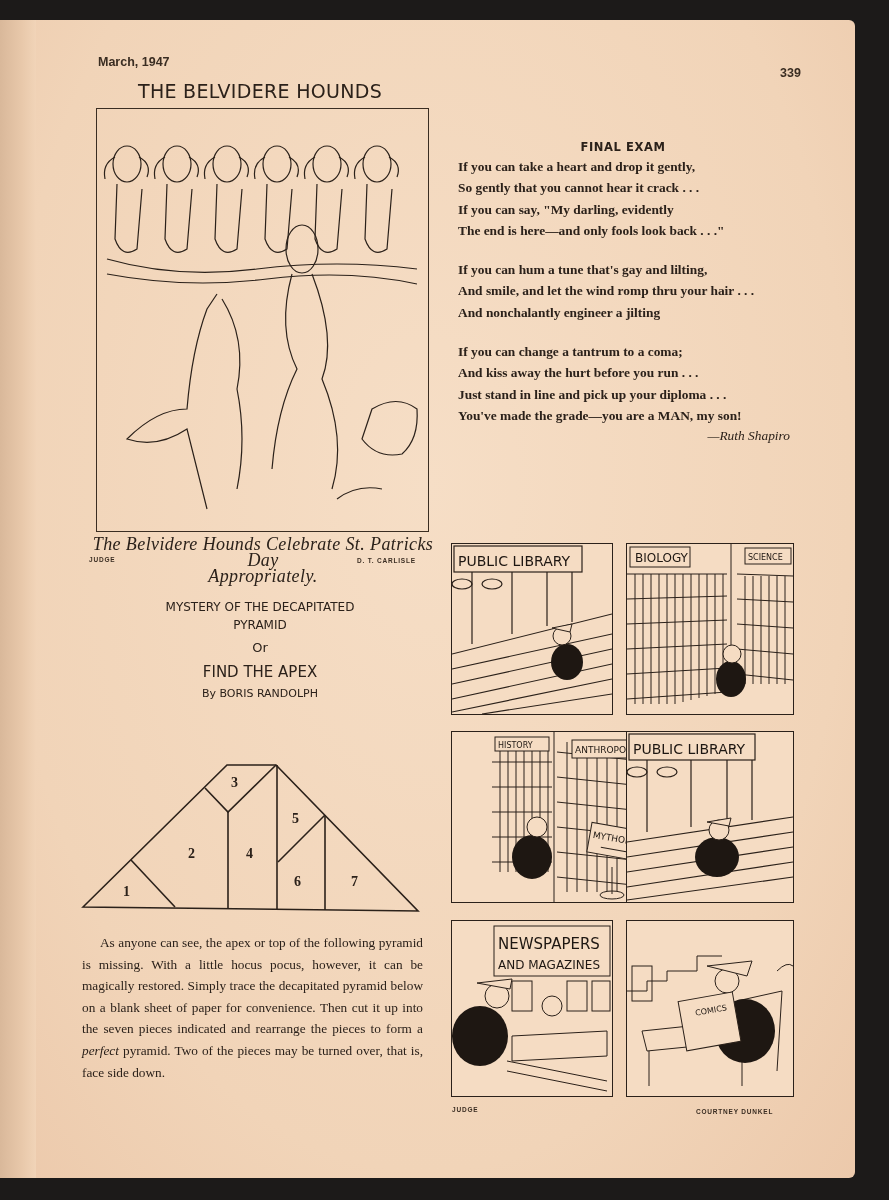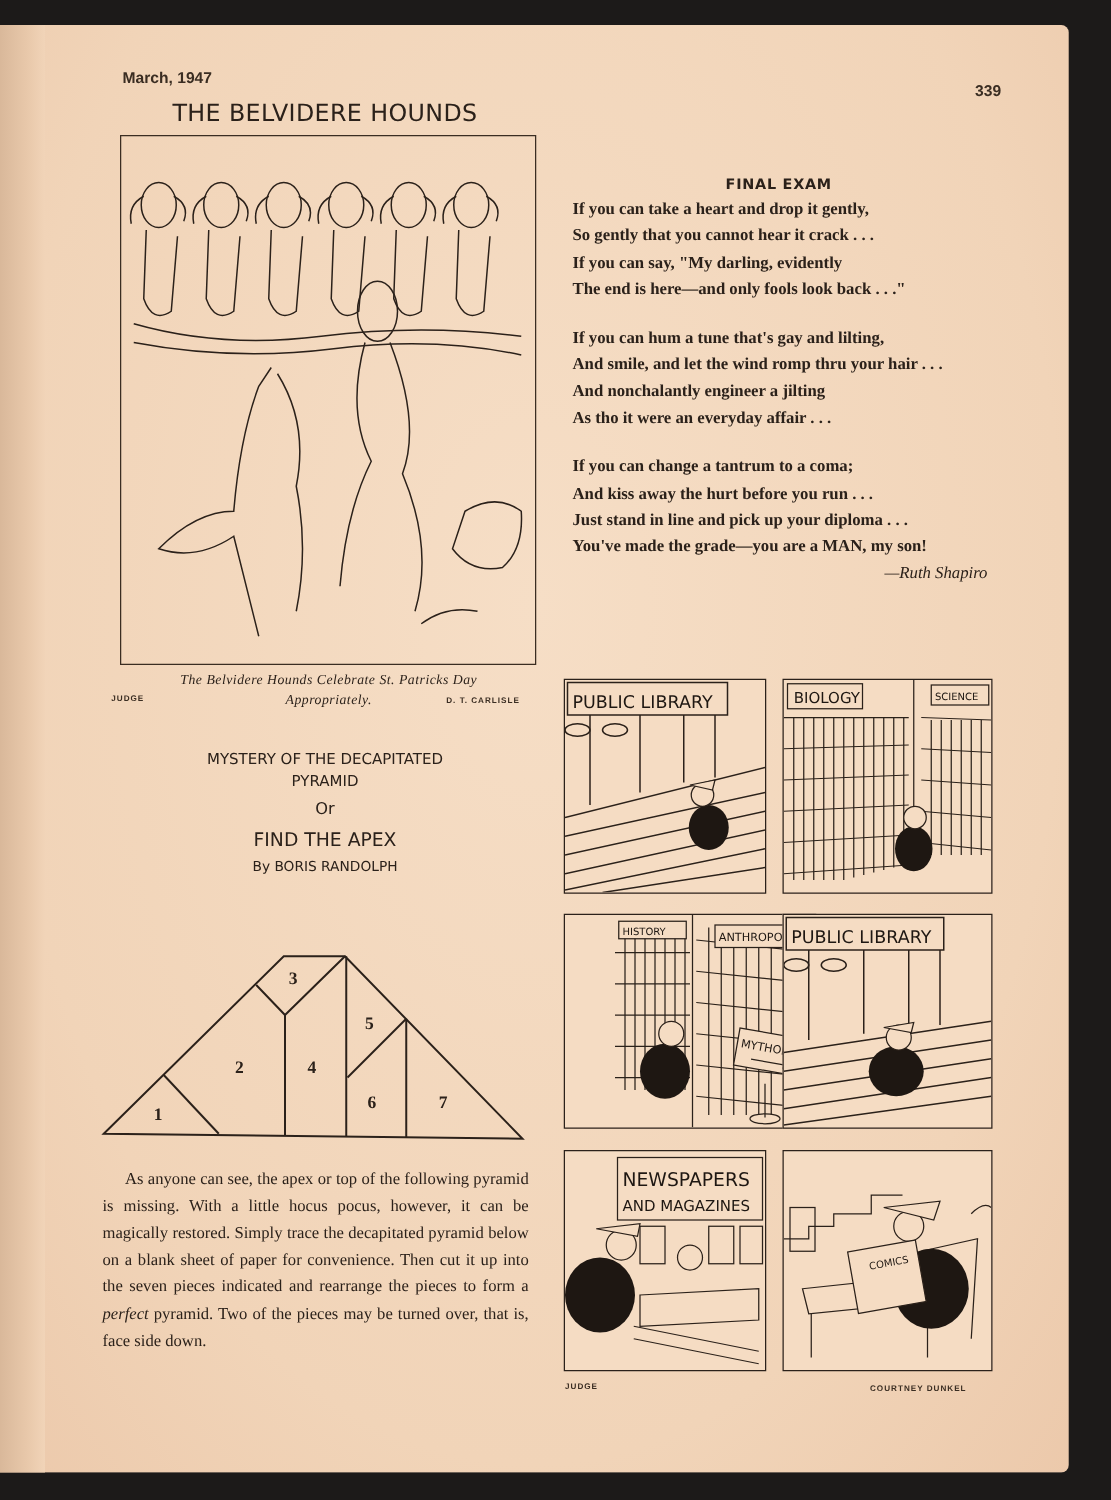--- a/index.html
+++ b/index.html
@@ -6,21 +6,21 @@
   body{width:889px;height:1200px;background:#1c1a19;position:relative;overflow:hidden;font-family:"Liberation Serif",serif;}
   .paper{position:absolute;left:0;top:20px;width:855px;height:1158px;background:#f3d9bf;
     background-image:radial-gradient(ellipse at 50% 40%, #f6dec6 0%, #f1d4b8 70%, #ecc9ab 100%);
     border-radius:0 6px 6px 0;}
   .spine{position:absolute;left:0;top:20px;width:36px;height:1158px;background:linear-gradient(90deg,#d9b89a,#e8c8aa 60%,#f1d4b8);}
   .hdr-date{position:absolute;left:98px;top:55px;font-family:"Liberation Sans",sans-serif;font-size:12.5px;font-weight:bold;color:#3a2d22;}
   .hdr-page{position:absolute;left:780px;top:66px;font-family:"Liberation Sans",sans-serif;font-size:12.5px;font-weight:bold;color:#3a2d22;}
   .hounds-title{position:absolute;left:80px;top:80px;width:360px;text-align:center;font-family:"DejaVu Sans",sans-serif;font-size:19px;color:#2b211a;letter-spacing:0.3px;}
   .cartoon-box{position:absolute;left:96px;top:108px;width:331px;height:422px;border:1.5px solid #3a2d22;}
   .cartoon-box svg{width:100%;height:100%;}
-  .caption{position:absolute;left:88px;top:536px;width:350px;text-align:center;font-style:italic;font-size:11px;color:#2b211a;line-height:16px;letter-spacing:0.4px;}
+  .caption{position:absolute;left:88px;top:536px;width:350px;text-align:center;font-style:italic;font-size:18px;color:#2b211a;line-height:16px;letter-spacing:0.4px;}
   .credit{position:absolute;font-family:"Liberation Sans",sans-serif;font-size:6.5px;font-weight:bold;color:#3a2d22;letter-spacing:0.8px;}
   .mystery{position:absolute;left:80px;top:598px;width:360px;text-align:center;color:#2b211a;font-family:"DejaVu Sans",sans-serif;}
   .mystery .t1{font-size:12px;line-height:18px;}
   .mystery .or{font-size:13px;margin-top:6px;}
   .mystery .t2{font-size:15px;margin-top:8px;}
   .mystery .by{font-size:11px;margin-top:6px;}
   .mystery .sol{font-family:"Liberation Serif",serif;font-style:italic;font-weight:bold;font-size:13.5px;margin-top:4px;}
   .pyramid{position:absolute;left:80px;top:750px;width:360px;height:170px;}
   .body-text{position:absolute;left:82px;top:932px;width:341px;font-size:13.3px;line-height:21.6px;color:#2b211a;text-align:justify;}
   .body-text .ind{display:inline-block;width:18px;}
@@ -136,21 +136,20 @@
   <div class="stanza">
     <div>If you can take a heart and drop it gently,</div>
     <div>So gently that you cannot hear it crack . . .</div>
     <div>If you can say, "My darling, evidently</div>
     <div>The end is here—and only fools look back . . ."</div>
   </div>
   <div class="stanza">
     <div>If you can hum a tune that's gay and lilting,</div>
     <div>And smile, and let the wind romp thru your hair . . .</div>
     <div>And nonchalantly engineer a jilting</div>
-    <div>As tho it were an everyday affair . . .</div>
   </div>
   <div class="stanza">
     <div>If you can change a tantrum to a coma;</div>
     <div>And kiss away the hurt before you run . . .</div>
     <div>Just stand in line and pick up your diploma . . .</div>
     <div>You've made the grade—you are a MAN, my son!</div>
   </div>
   <div class="author">—Ruth Shapiro</div>
 </div>
 

